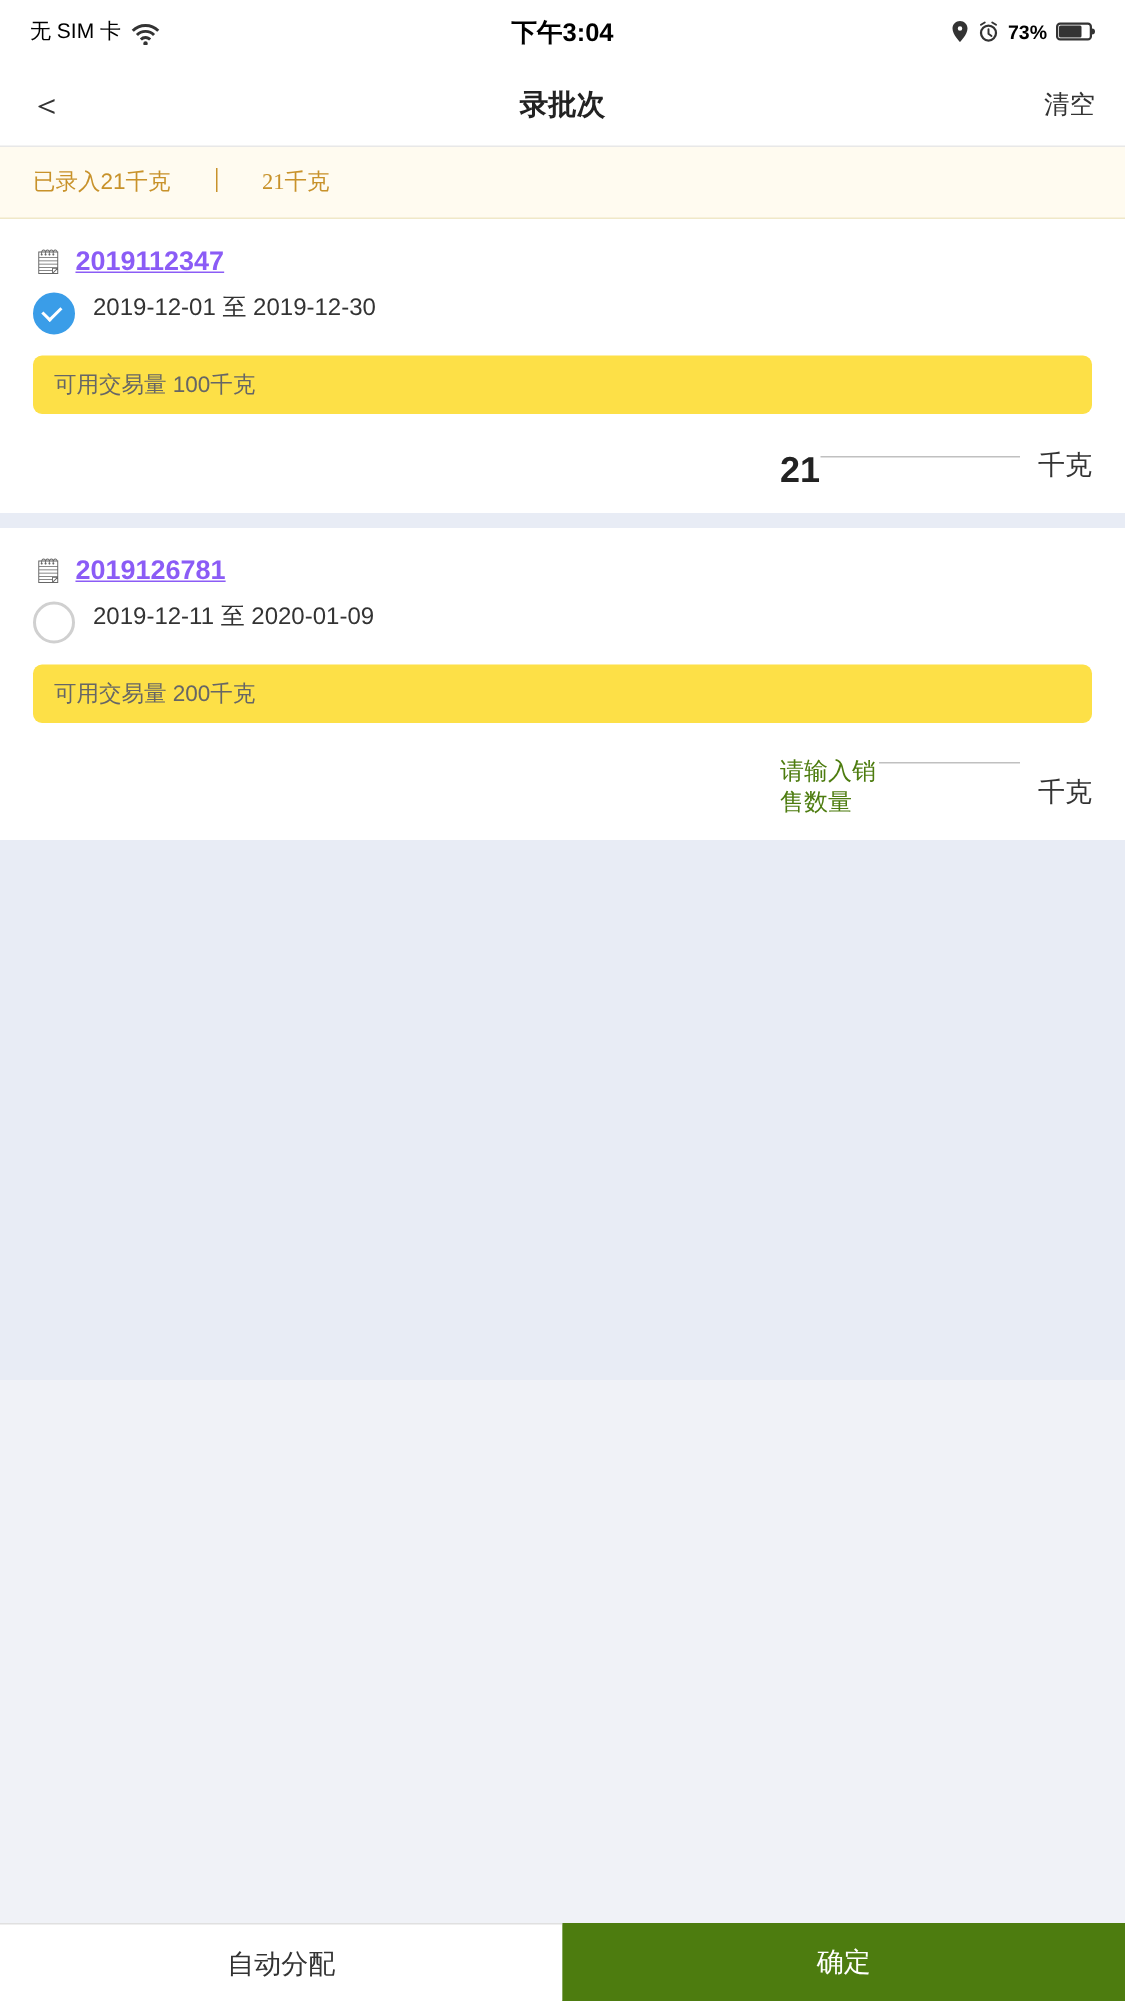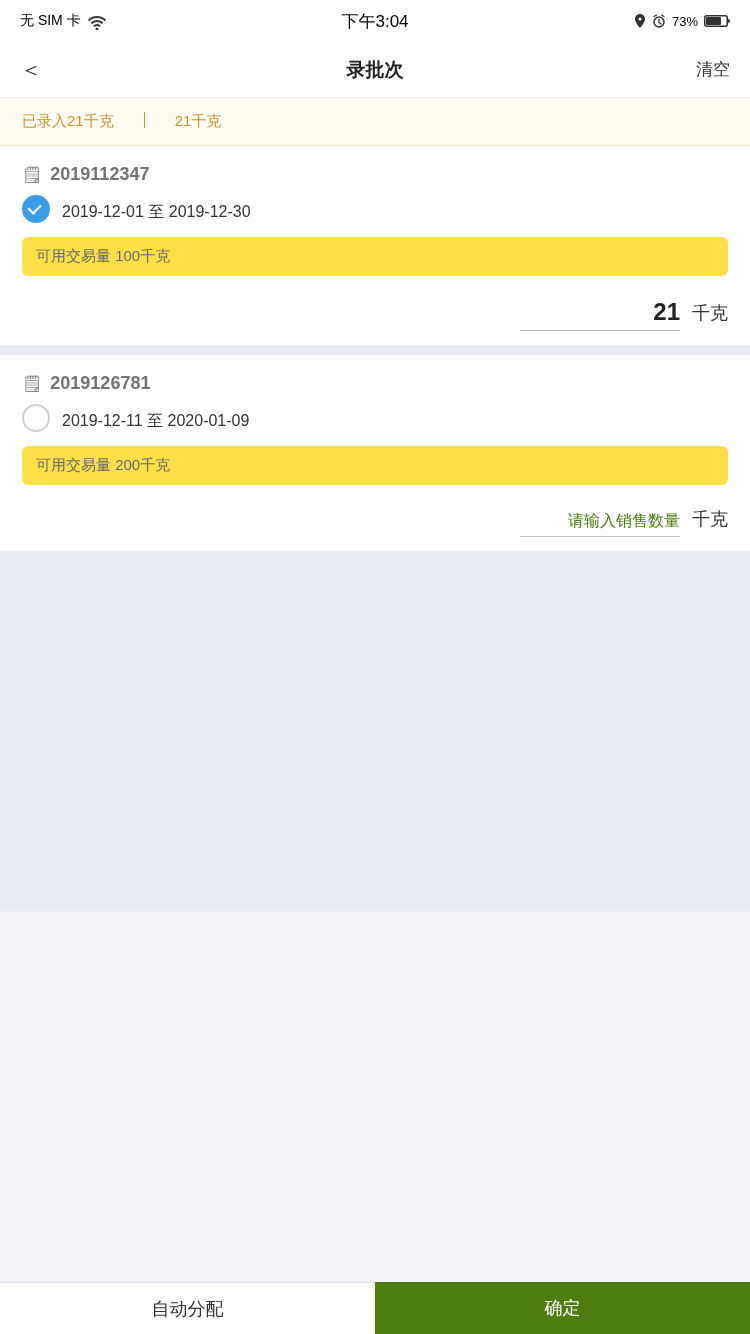--- a/index.html
+++ b/index.html
@@ -24,30 +24,31 @@
       font-weight: 500;
     }
     .status-bar-left {
       display: flex;
       align-items: flex-end;
       gap: 6px;
       font-size: 14px;
     }
     .status-bar-center {
       font-size: 17px;
-      font-weight: 400;
+      font-weight: 700;
       position: absolute;
       left: 50%;
       transform: translateX(-50%);
     }
     .status-bar-right {
       display: flex;
       align-items: center;
       gap: 6px;
       font-size: 13px;
+      font-weight: bold;
     }
 
     
     .nav-bar {
       height: 56px;
       background: #fff;
       display: flex;
       align-items: center;
       justify-content: space-between;
       padding: 0 20px;
@@ -90,20 +91,21 @@
     .info-divider {
       width: 1px;
       height: 16px;
       background: #c8922a;
       margin: 0 14px;
     }
     .info-value {
       font-size: 15px;
       color: #c8922a;
       font-weight: 500;
+      font-family: Liberation Serif, serif;
     }
 
     
     .batch-card {
       background: #fff;
       margin-bottom: 0;
     }
     .batch-card + .batch-separator {
       height: 10px;
       background: #e8ecf5;
@@ -115,26 +117,27 @@
       padding: 18px 22px 6px 22px;
       gap: 8px;
     }
     .batch-id-icon {
       font-size: 16px;
       color: #666;
     }
     .batch-id {
       font-size: 18px;
       font-weight: 600;
-      color: #737373;
+      color: #8b5cf6;
+      text-decoration: underline;
     }
 
     .batch-date-row {
       display: flex;
-      align-items: flex-end;
+      align-items: flex-start;
       padding: 4px 22px 10px 22px;
       gap: 12px;
     }
     .radio-circle {
       width: 28px;
       height: 28px;
       border-radius: 50%;
       border: 2px solid #d0d0d0;
       background: #fff;
       flex-shrink: 0;
@@ -207,22 +210,20 @@
     
     .qty-wrapper {
       display: flex;
       align-items: flex-end;
       justify-content: flex-end;
       padding: 10px 22px 14px 22px;
       gap: 12px;
     }
     .qty-input-container {
       display: flex;
-      flex-direction: column;
-      align-items: flex-end;
       min-width: 160px;
     }
     .qty-number {
       font-size: 24px;
       font-weight: 600;
       color: #222;
     }
     .qty-placeholder {
       font-size: 16px;
       color: #4d7c0f;

